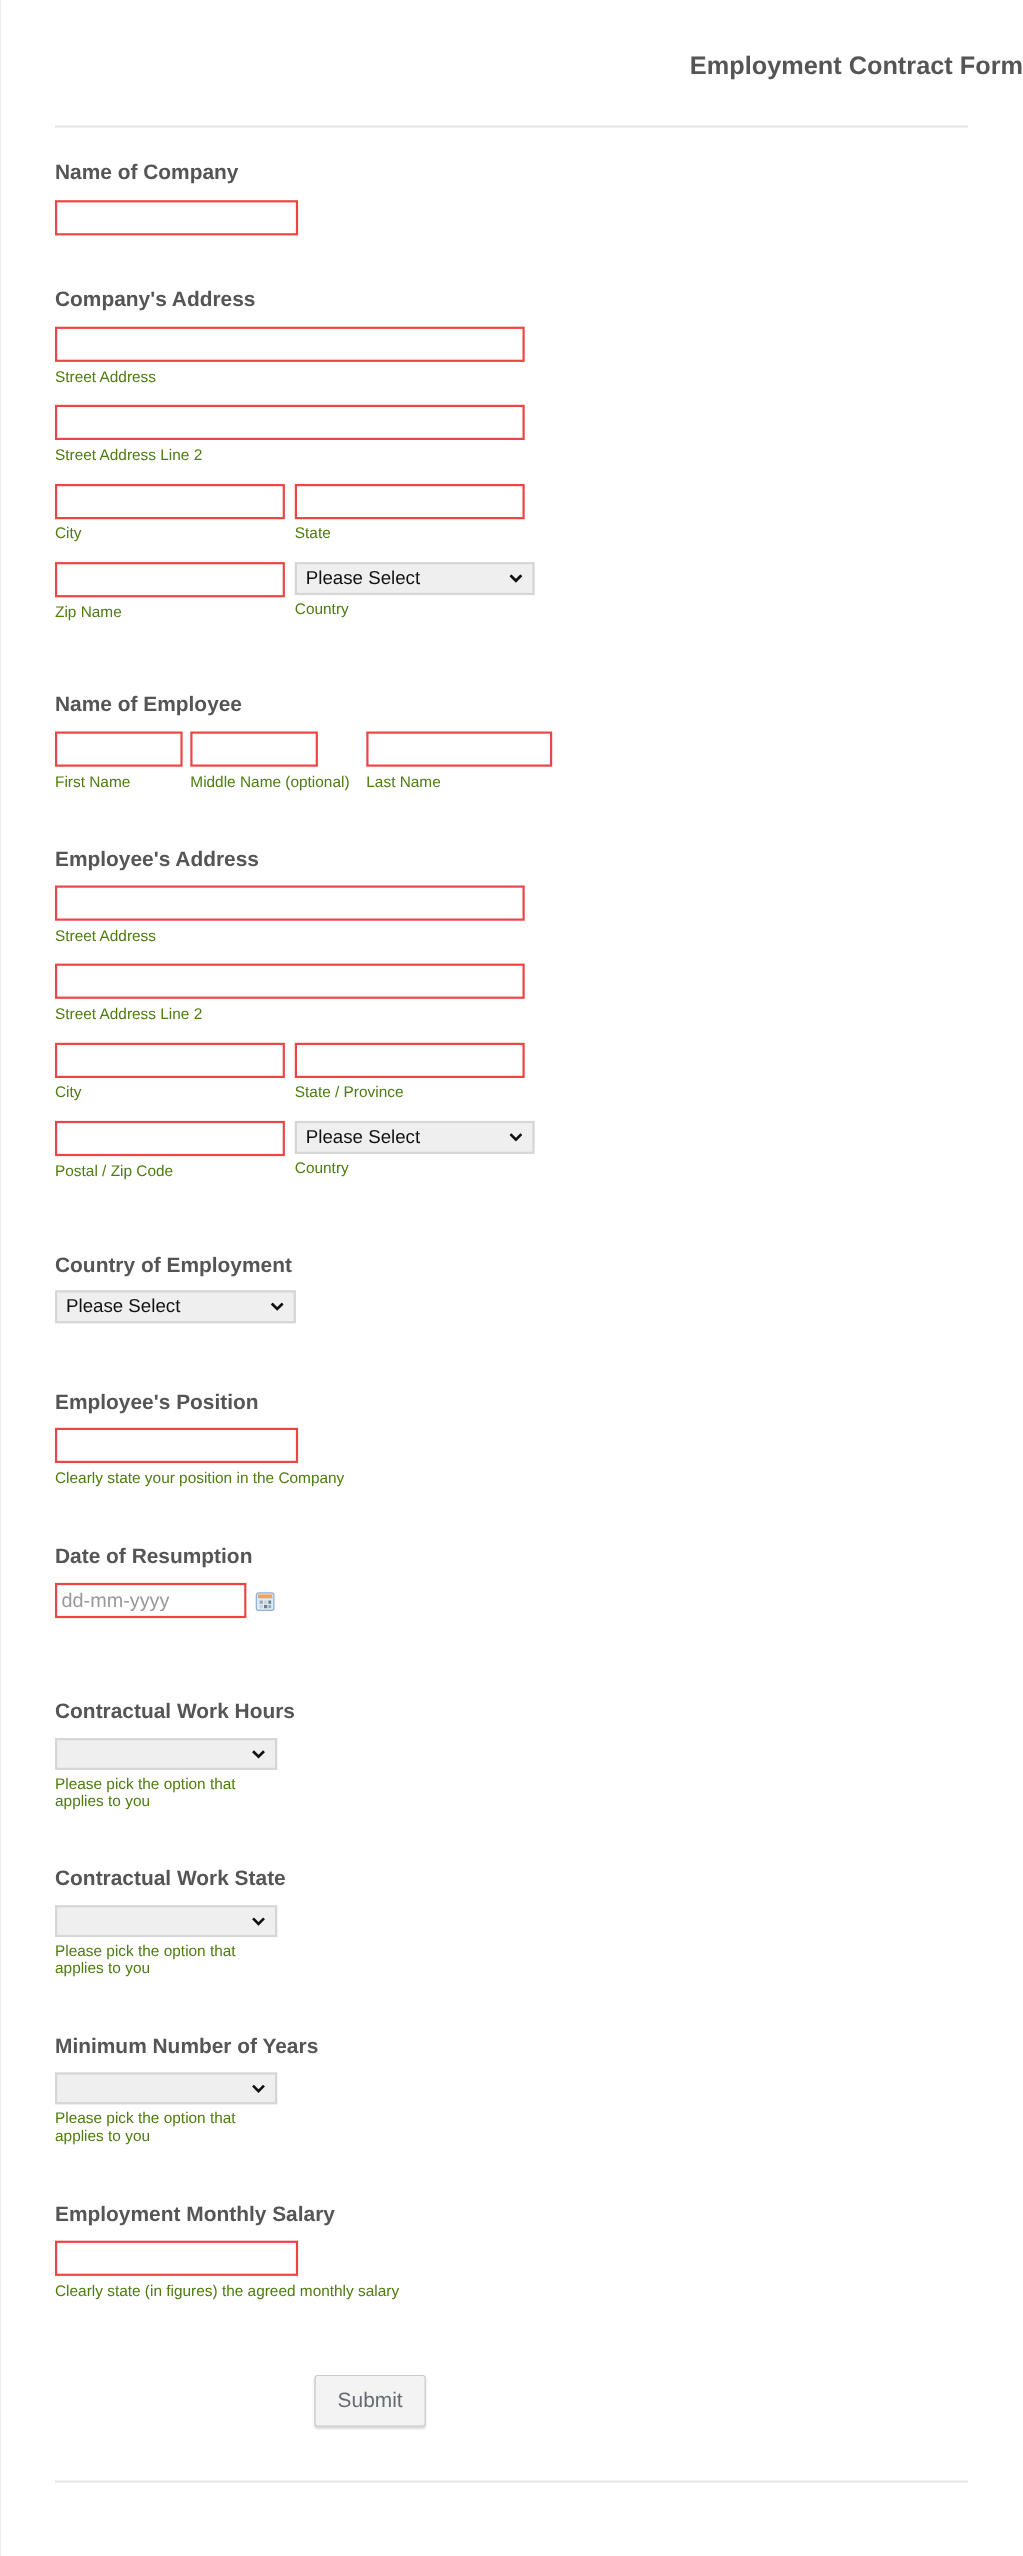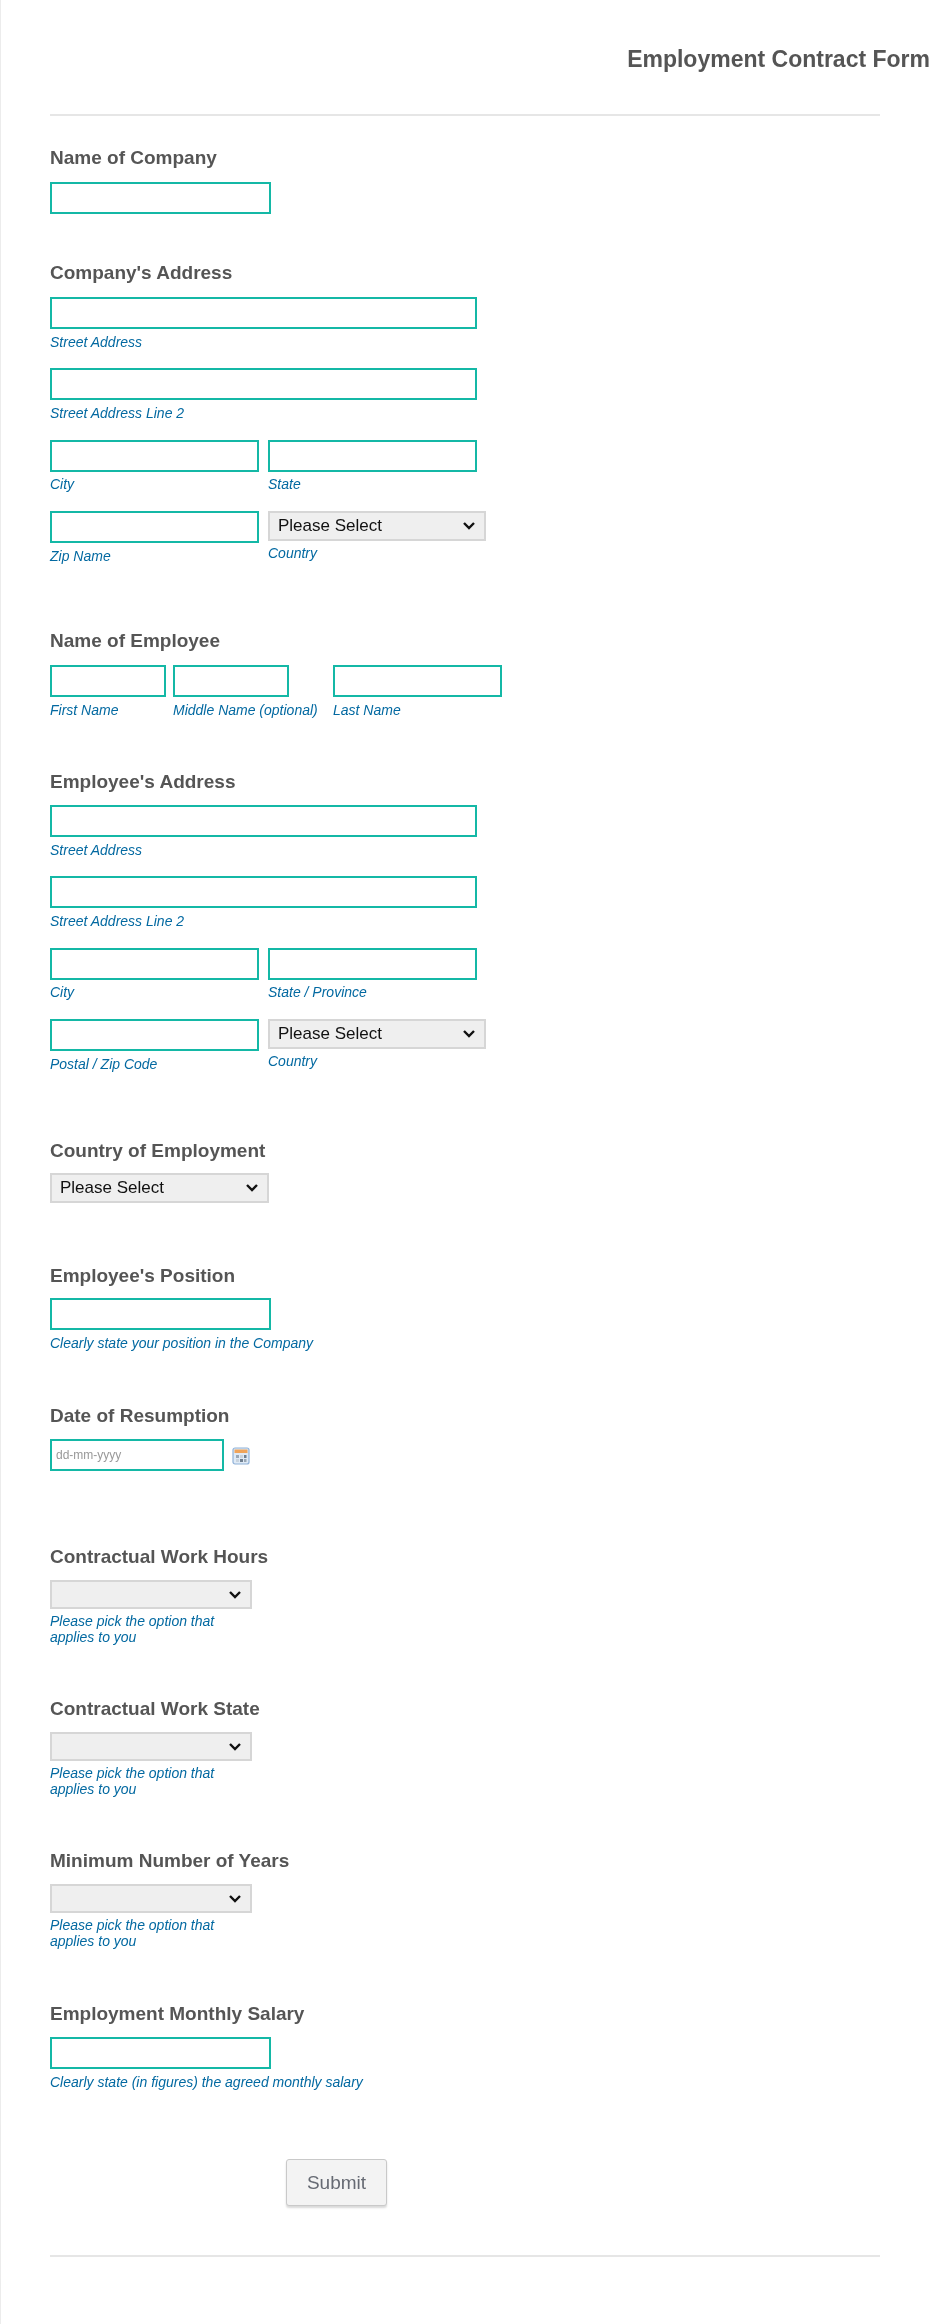--- a/index.html
+++ b/index.html
@@ -22,27 +22,27 @@
   }
   .hr {
     position: absolute; left: 50px; width: 830px; height: 2px; background: #e6e6e6;
   }
   .q-label {
     position: absolute; left: 50px; font-size: 19px; font-weight: bold; color: #555555;
     white-space: nowrap;
   }
   .txt {
     position: absolute; box-sizing: border-box; height: 32px;
-    border: 2px solid #14b8a6; background: #ffffff;
-    font-family: "Liberation Sans", sans-serif; font-size: 12px; color: #555;
+    border: 2px solid #ef4444; background: #ffffff;
+    font-family: "Liberation Sans", sans-serif; font-size: 18px; color: #555;
     padding: 0 4px; outline: none;
   }
   .txt::placeholder { color: #999999; }
   .sub {
-    position: absolute; font-size: 14px; color: #0369a1; white-space: nowrap; line-height: 16px; font-style: italic;
+    position: absolute; font-size: 14px; color: #4d7c0f; white-space: nowrap; line-height: 16px;
   }
   .sub.wrap { white-space: normal; width: 210px; }
   .sel {
     position: absolute; box-sizing: border-box; height: 30px;
     border: 2px solid #d6d6d6; background: #efefef;
     font-family: "Liberation Sans", sans-serif; font-size: 17px; color: #111111;
     padding: 12px 8px; display: flex; align-items: center; cursor: pointer;
   }
   .sel .sel-val { flex: 1; white-space: nowrap; }
   .sel .chev { width: 14px; height: 14px; display: flex; align-items: center; justify-content: center; }

